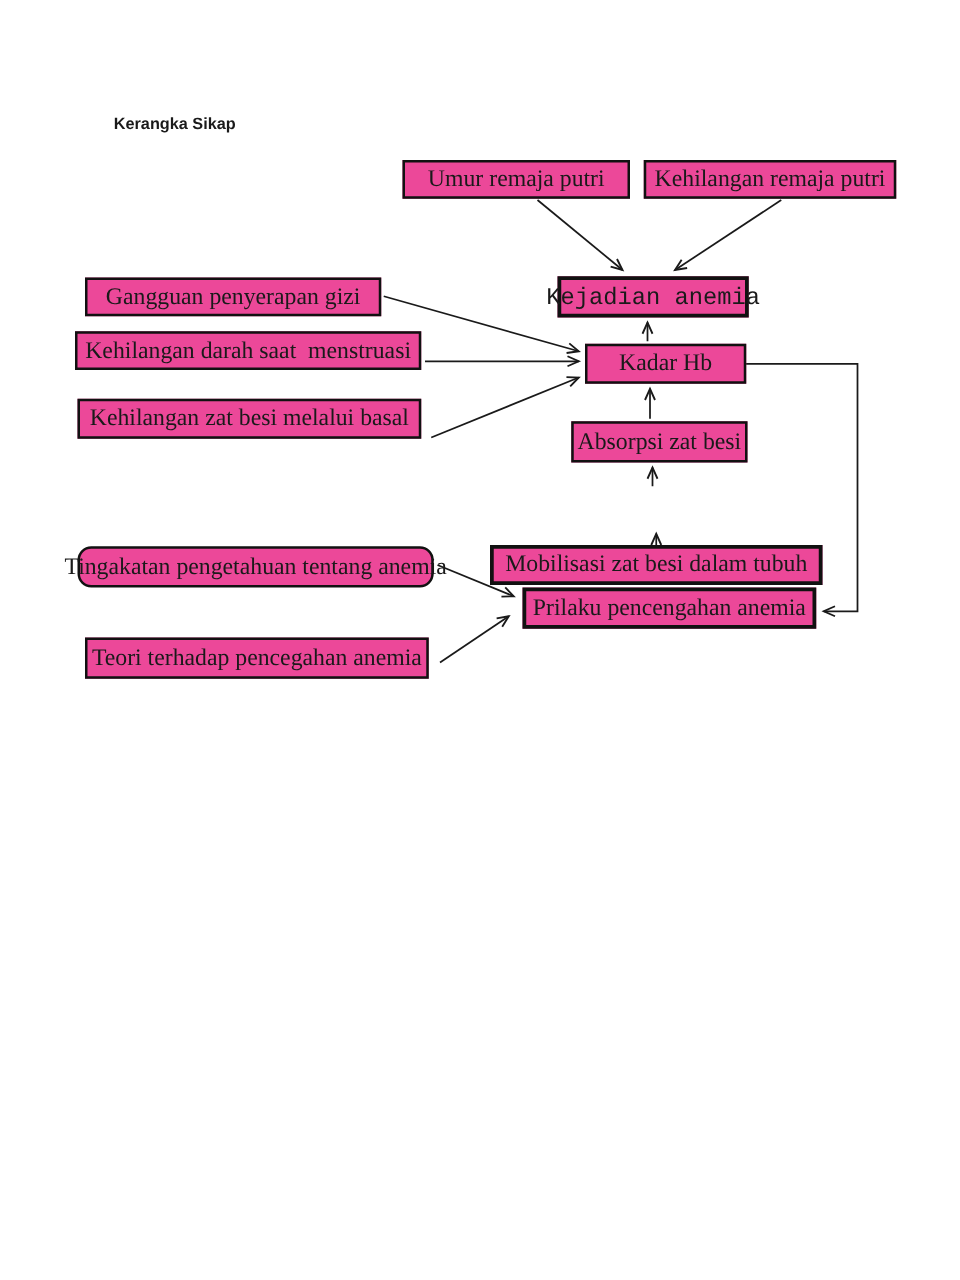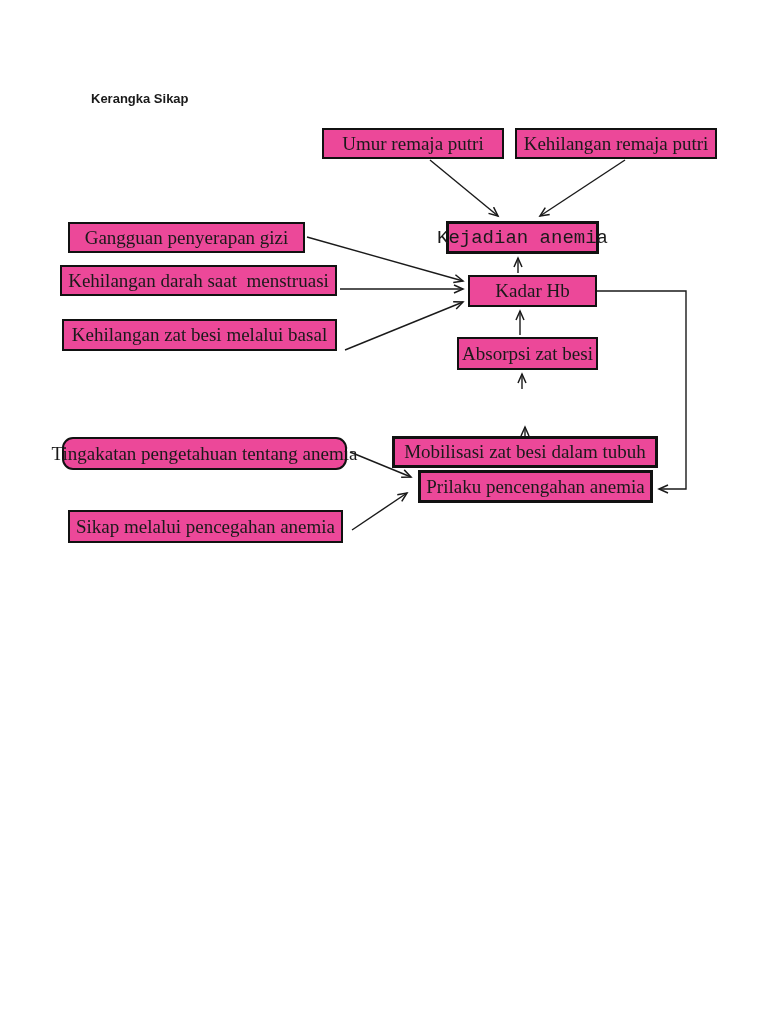--- a/index.html
+++ b/index.html
@@ -110,15 +110,15 @@
   <div class="node" id="n-kadar">Kadar Hb</div>
 
   <div class="node" id="n-absorpsi">Absorpsi zat besi</div>
 
   <div class="node" id="n-mobilisasi">Mobilisasi zat besi dalam tubuh</div>
 
   <div class="node" id="n-pengetahuan">Tingakatan pengetahuan tentang anemia</div>
 
   <div class="node" id="n-prilaku">Prilaku pencengahan anemia</div>
 
-  <div class="node" id="n-sikap">Sikap melalui pencegahan anemia</div>
+  <div class="node" id="n-sikap">Teori terhadap pencegahan anemia</div>
 
 </div>
 
 </body></html>

